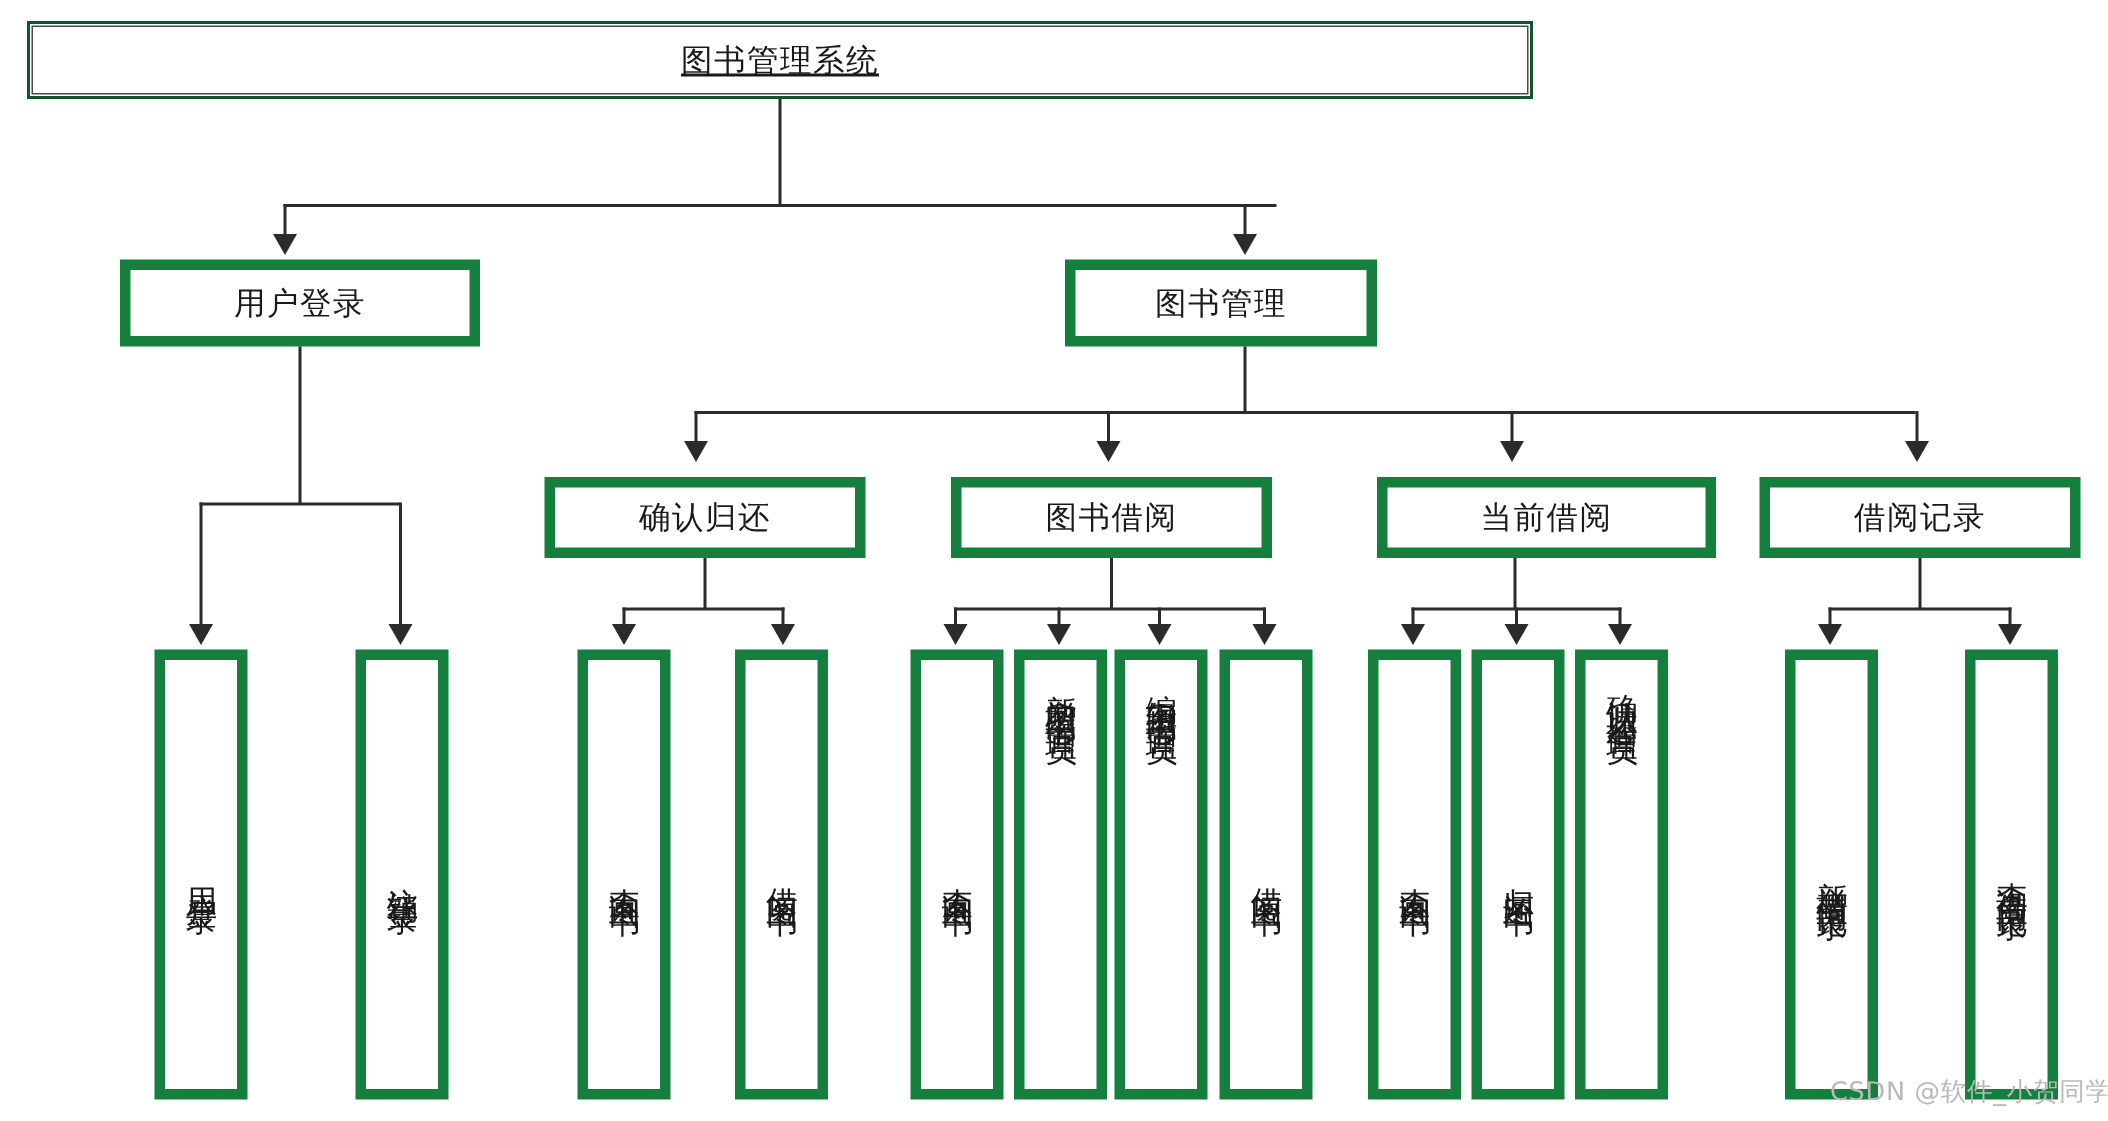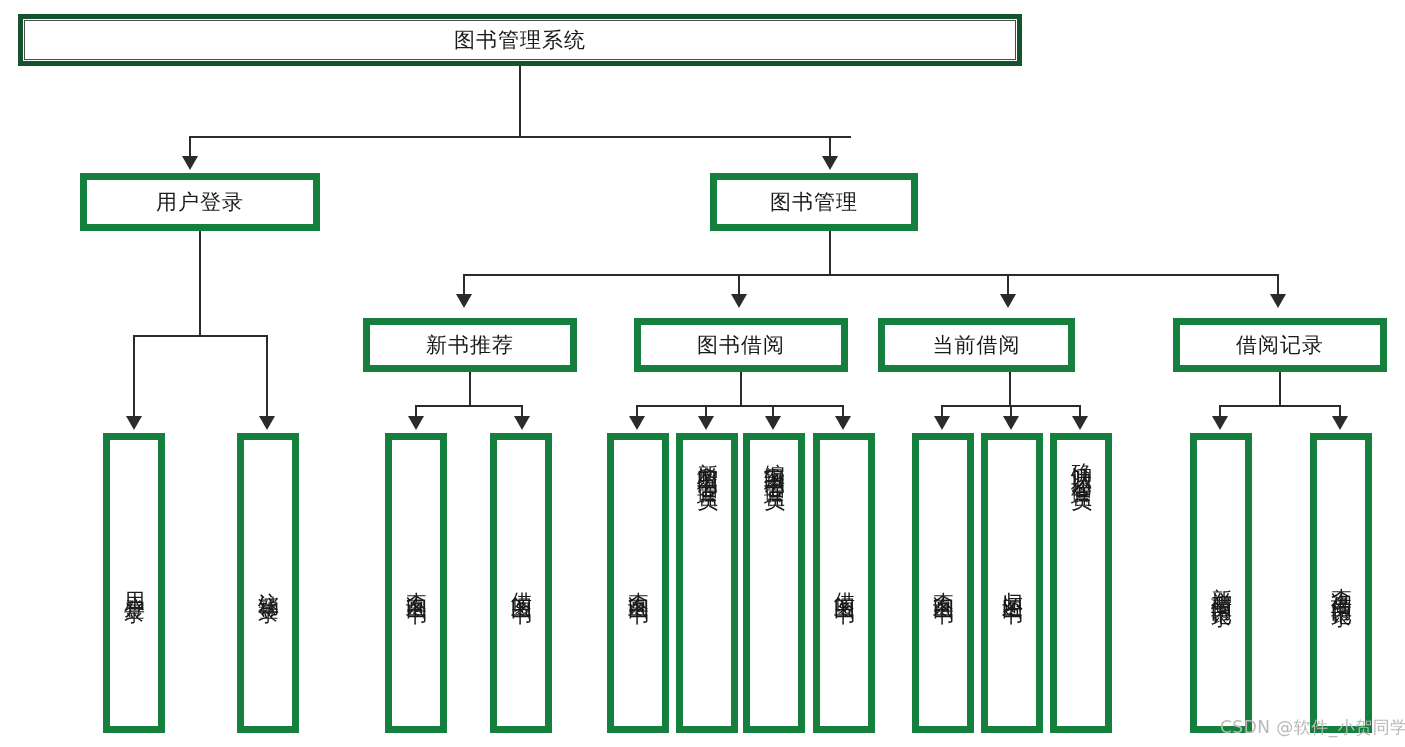--- a/index.html
+++ b/index.html
@@ -29,22 +29,23 @@
   .node .label{
     font-size:21px;
     line-height:1.25;
     letter-spacing:1px;
     white-space:nowrap;
     text-align:center;
     font-weight:400;
   }
   
   .node.root{
-    border:5px solid #14532d;
+    border:2px solid #14532d;
     box-shadow:inset 0 0 0 1px #ffffff, inset 0 0 0 2px #4a4a4a;
+    text-decoration:underline;
   }
   .node.level2 .label,
   .node.level3 .label{
     font-size:21px;
   }
   
   .node.leaf{
     align-items:flex-start;
     justify-content:center;
     padding-top:6px;
@@ -134,26 +135,26 @@
   <div class="vline" style="left:738px;top:274px;height:22px;"></div>
   <div class="arrow" style="left:731px;top:294px;"></div>
 
   <div class="vline" style="left:1007px;top:274px;height:22px;"></div>
   <div class="arrow" style="left:1000px;top:294px;"></div>
 
   <div class="vline" style="left:1277px;top:274px;height:22px;"></div>
   <div class="arrow" style="left:1270px;top:294px;"></div>
 
   <div class="node level3" style="left:363px;top:318px;width:214px;height:54px;">
-    <span class="label">新书推荐</span>
+    <span class="label">确认归还</span>
   </div>
   <div class="node level3" style="left:634px;top:318px;width:214px;height:54px;">
     <span class="label">图书借阅</span>
   </div>
-  <div class="node level3" style="left:878px;top:318px;width:197px;height:54px;">
+  <div class="node level3" style="left:918px;top:318px;width:226px;height:54px;">
     <span class="label">当前借阅</span>
   </div>
   <div class="node level3" style="left:1173px;top:318px;width:214px;height:54px;">
     <span class="label">借阅记录</span>
   </div>
 
   <div class="vline" style="left:469px;top:372px;height:34px;"></div>
   <div class="hline" style="left:415px;top:405px;width:108px;"></div>
   <div class="vline" style="left:415px;top:405px;height:13px;"></div>
   <div class="arrow" style="left:408px;top:416px;"></div>

